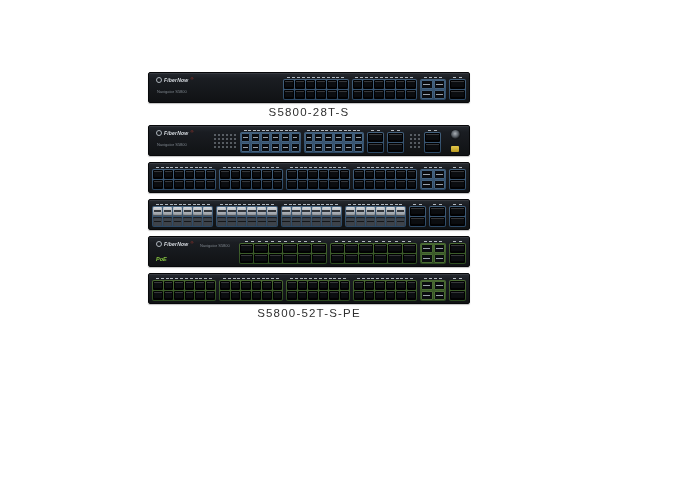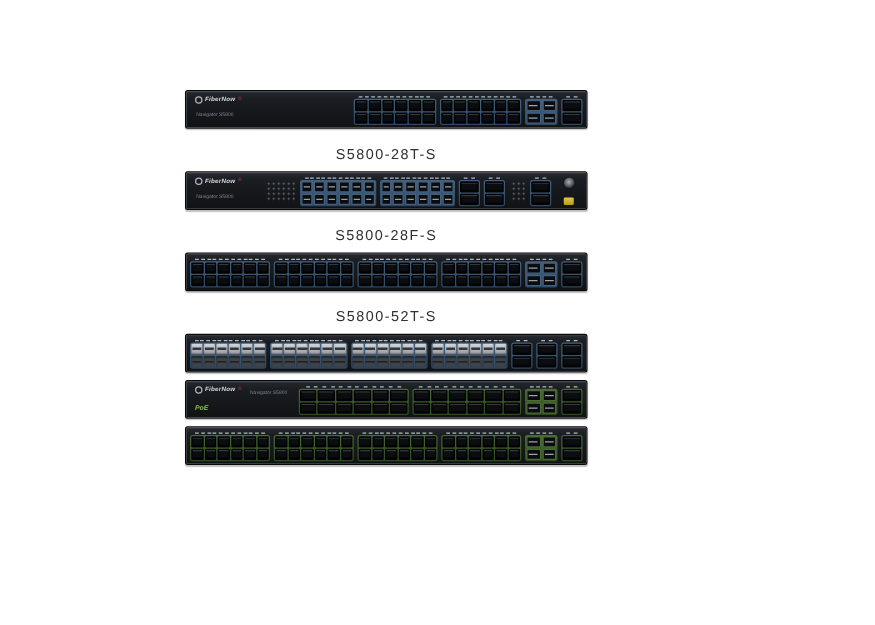--- a/index.html
+++ b/index.html
@@ -4,21 +4,21 @@
 <style>
   html,body{margin:0;padding:0;background:#fff;}
   .canvas{position:relative;width:700px;height:500px;background:#ffffff;overflow:hidden;
           font-family:"Liberation Sans",sans-serif;}
   .stack{position:absolute;left:148px;top:72px;width:322px;}
   .figure{margin-bottom:6px;}
   .switch{height:31px;box-sizing:border-box;border:1px solid #07080a;border-radius:2px;
           background:linear-gradient(180deg,var(--chassis1) 0%,#1a1d22 20%,var(--chassis2) 100%);
           display:flex;gap:3px;padding:2px 3px;position:relative;
           box-shadow:inset 0 1px 0 rgba(255,255,255,.08),0 1px 1px rgba(0,0,0,.25);}
-  .caption{margin-top:14px;height:14px;line-height:14px;text-align:center;
+  .caption{margin-top:2px;height:14px;line-height:14px;text-align:center;
            font-size:11.5px;letter-spacing:1.2px;color:var(--label);}
   .seg{display:flex;flex-direction:column;min-width:0;}
   .grow{flex:1 1 0;}
   .ticks{height:4px;display:flex;justify-content:space-evenly;align-items:center;padding:0 2px;}
   .tick{width:3px;height:1px;background:rgba(220,228,236,.78);}
   .bezel{flex:1;border-radius:2px;background:linear-gradient(180deg,var(--b1),var(--b2));
          padding:1px;display:grid;gap:1px;}
   .port{background:#0b0d10;border-radius:1px;border:1px solid rgba(0,0,0,.85);
         box-shadow:inset 0 1px 0 rgba(255,255,255,.18),inset 0 -1px 1px rgba(0,0,0,.9);}
   .pair{flex:0 0 17px;}
@@ -260,21 +260,20 @@
             <div class="bezel" style="grid-template-columns: repeat(1, 1fr);">
               <div class="port"></div>
               <div class="port"></div>
             </div>
           </div>
           <div class="seg endpanel" style="--b1: #44627f; --b2: #2b4763;">
             <div class="screw"></div>
             <div class="sticker"></div>
           </div>
         </div>
-      <div class="caption">S5800-28F-S</div>
     </div>
 
     <div class="figure">
       <div class="switch">
           <div class="seg grow" style="--b1: #44627f; --b2: #2b4763;">
             <div class="ticks">
               <div class="tick"></div>
               <div class="tick"></div>
               <div class="tick"></div>
               <div class="tick"></div>
@@ -410,21 +409,20 @@
             <div class="ticks">
               <div class="tick"></div>
               <div class="tick"></div>
             </div>
             <div class="bezel" style="grid-template-columns: repeat(1, 1fr);">
               <div class="port"></div>
               <div class="port"></div>
             </div>
           </div>
         </div>
-      <div class="caption">S5800-52T-S</div>
     </div>
 
     <div class="figure">
       <div class="switch">
           <div class="seg grow" style="--b1: #44627f; --b2: #2b4763;">
             <div class="ticks">
               <div class="tick"></div>
               <div class="tick"></div>
               <div class="tick"></div>
               <div class="tick"></div>
@@ -813,16 +811,17 @@
             <div class="ticks">
               <div class="tick"></div>
               <div class="tick"></div>
             </div>
             <div class="bezel" style="grid-template-columns: repeat(1, 1fr);">
               <div class="port"></div>
               <div class="port"></div>
             </div>
           </div>
         </div>
+      <div class="caption">S5800-52T-S-PE</div>
     </div>
 
   </div>
 </div>
 
 </body></html>

